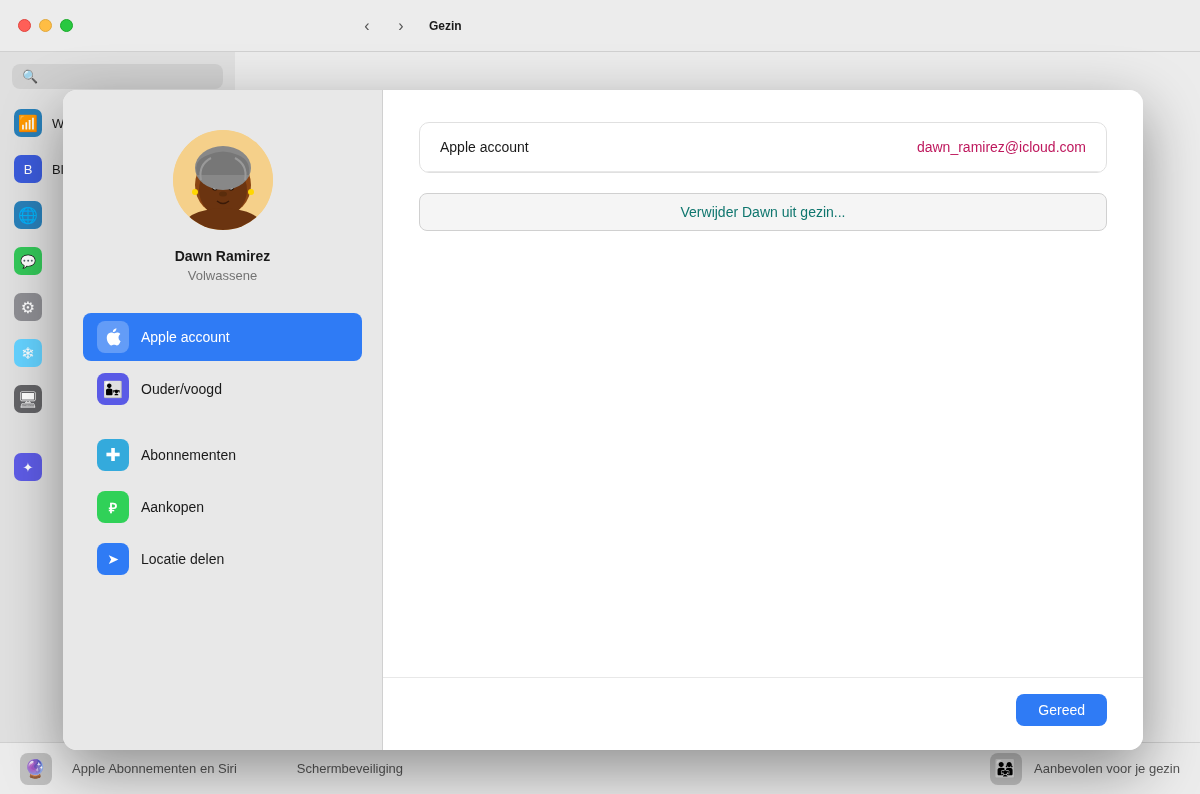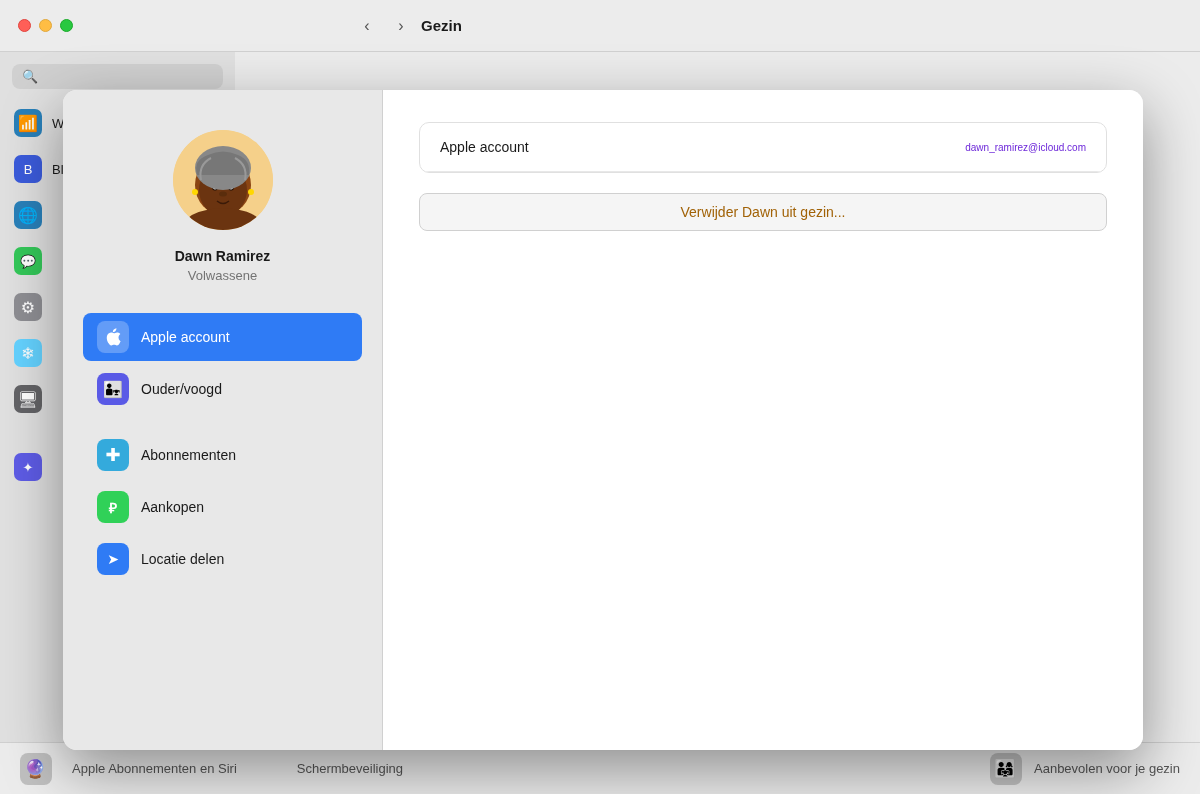--- a/index.html
+++ b/index.html
@@ -62,23 +62,24 @@
       align-items: center;
       justify-content: center;
       color: #555;
       font-size: 16px;
       cursor: pointer;
       background: none;
       border: none;
     }
 
     .window-title {
-      font-size: 15px;
+      font-size: 12px;
       font-weight: 600;
       color: #1a1a1a;
+      margin-left: 8px;
     }
 
     
     .sidebar-bg {
       position: absolute;
       top: 52px;
       left: 0;
       width: 235px;
       bottom: 0;
       background: #e0e0e0;
@@ -237,41 +238,41 @@
       border-bottom: 1px solid #e8e8e8;
     }
 
     .account-label {
       font-size: 14px;
       font-weight: 500;
       color: #1a1a1a;
     }
 
     .account-email {
-      font-size: 10px;
-      color: #6d28d9;
+      font-size: 14px;
+      color: #be185d;
     }
 
     .account-description {
       padding: 16px 20px;
       font-size: 13px;
       color: #555;
       line-height: 1.5;
     }
 
     
     .remove-btn {
       display: flex;
       align-items: center;
       justify-content: center;
       border: 1px solid #d0d0d0;
       border-radius: 8px;
       padding: 10px 20px;
       font-size: 14px;
-      color: #a16207;
+      color: #0f766e;
       background: #f5f5f5;
       cursor: pointer;
       width: 100%;
     }
 
     
     .modal-footer {
       padding: 16px 36px 24px 36px;
       display: flex;
       justify-content: flex-end;
@@ -514,15 +515,18 @@
         <div class="account-row">
           <span class="account-label">Apple account</span>
           <span class="account-email">dawn_ramirez@icloud.com</span>
         </div>
       </div>
 
       <button class="remove-btn">Verwijder Dawn uit gezin...</button>
 
     </div>
 
+    <div class="modal-footer">
+      <button class="gereed-btn">Gereed</button>
+    </div>
   </div>
 
 </div>
 
 </body></html>

